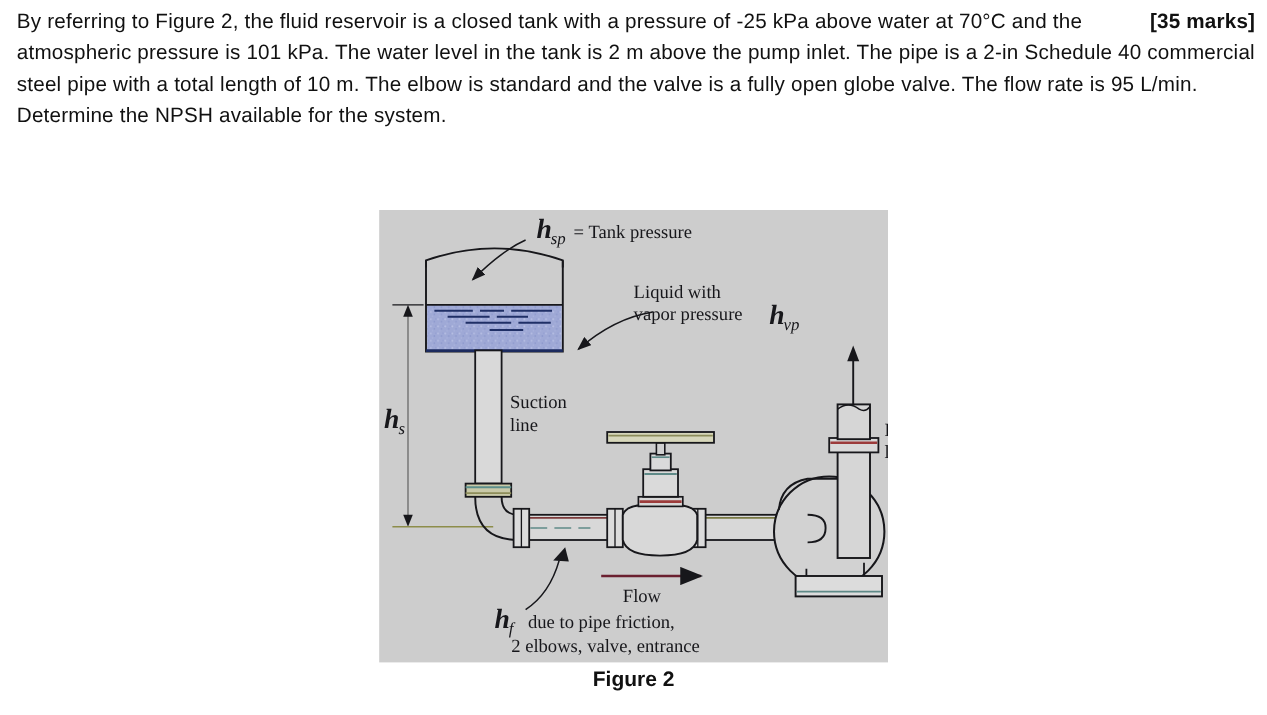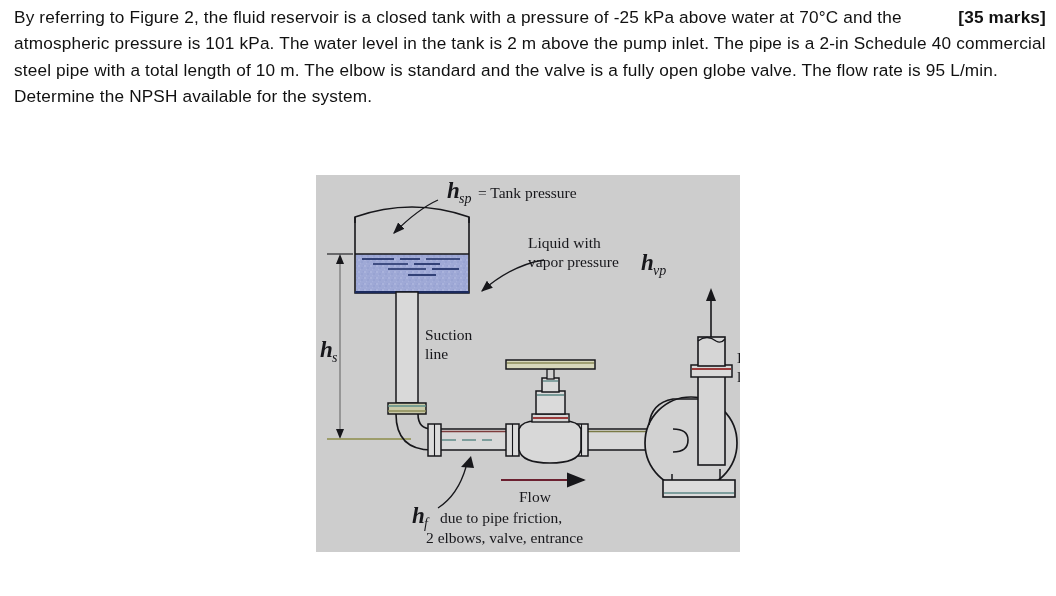--- a/index.html
+++ b/index.html
@@ -270,13 +270,14 @@
     <g>
       <path d="M150,292 Q142,320 122,333" fill="none" stroke="#17171b" stroke-width="1.3"></path>
       <polygon points="155,281 145,292 158,293" fill="#17171b"></polygon>
       <text x="96" y="348" class="fig-var">h</text>
       <text x="108" y="353" class="fig-sub">f</text>
       <text x="124" y="348" class="fig-label">due to pipe friction,</text>
       <text x="110" y="368" class="fig-label">2 elbows, valve, entrance</text>
     </g>
   </svg>
 
+  <div id="figure-caption">Figure 2</div>
 </div>
 
 </body></html>

